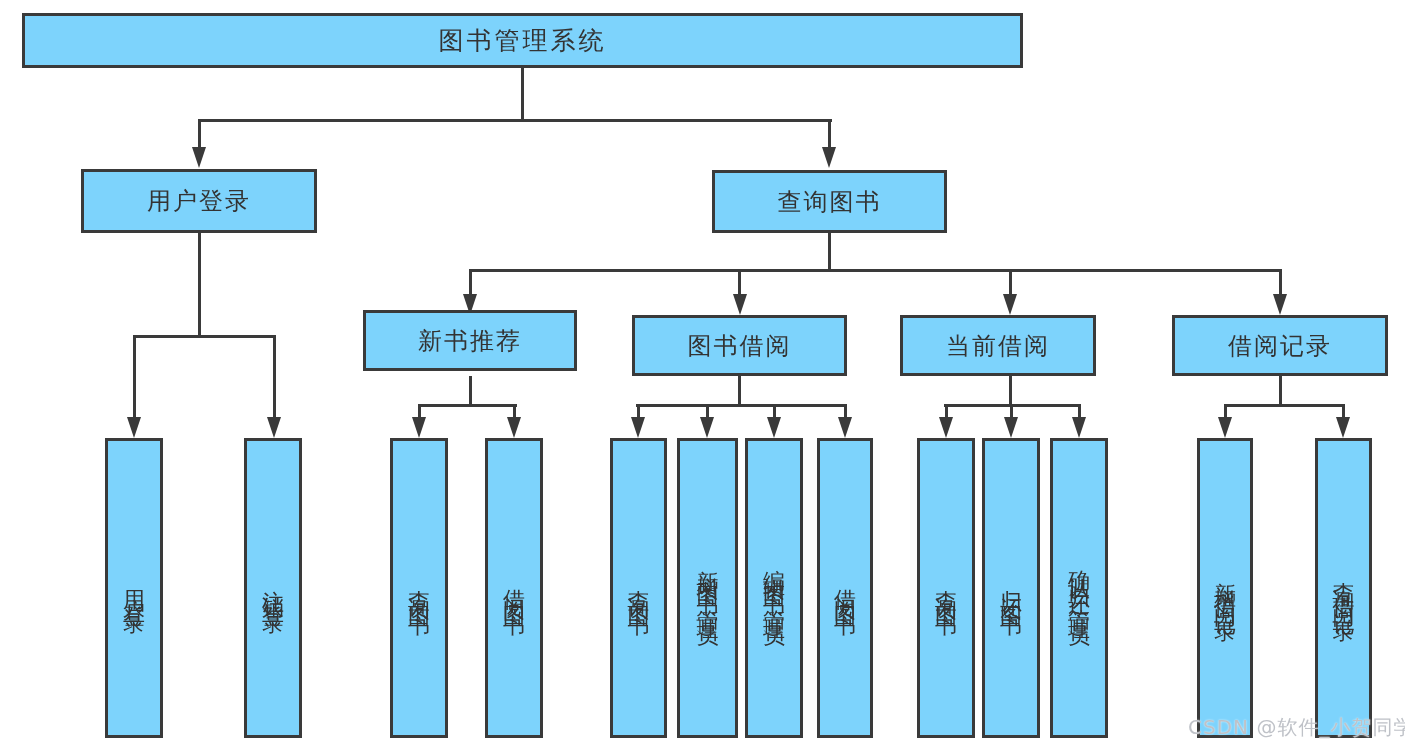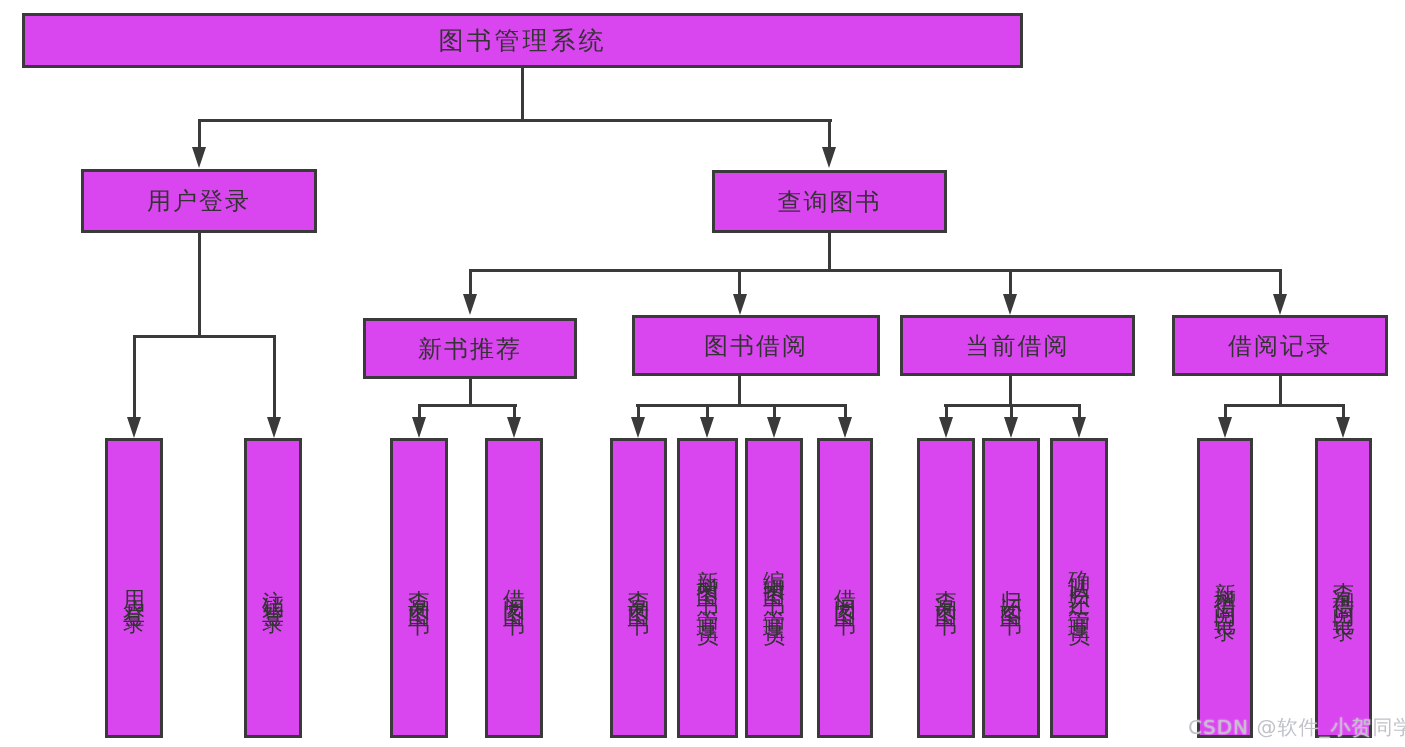--- a/index.html
+++ b/index.html
@@ -8,21 +8,21 @@
     width: 1405px;
     height: 747px;
     background: var(--bg, #ffffff);
     font-family: "DejaVu Sans", sans-serif;
     overflow: hidden;
   }
   .node {
     position: absolute;
     box-sizing: border-box;
     border: 3px solid var(--line, #3a3a3a);
-    background: #d946ef;
+    background: #7dd3fc;
     display: flex;
     align-items: center;
     justify-content: center;
     color: var(--text, #333333);
   }
   .node-label {
     font-size: 24px;
     letter-spacing: 2px;
     white-space: nowrap;
   }
@@ -116,27 +116,27 @@
     <div class="arrowhead" style="left: 1336px; top: 417px;"></div>
     <div class="node lvl-root" style="left: 22px; top: 13px; width: 1001px; height: 55px;">
       <span class="node-label">图书管理系统</span>
     </div>
     <div class="node" style="left: 81px; top: 169px; width: 236px; height: 64px;">
       <span class="node-label">用户登录</span>
     </div>
     <div class="node" style="left: 712px; top: 170px; width: 235px; height: 63px;">
       <span class="node-label">查询图书</span>
     </div>
-    <div class="node" style="left: 363px; top: 318px; width: 214px; height: 61px;">
+    <div class="node" style="left: 363px; top: 310px; width: 214px; height: 61px;">
       <span class="node-label">新书推荐</span>
     </div>
-    <div class="node" style="left: 632px; top: 315px; width: 248px; height: 61px;">
+    <div class="node" style="left: 632px; top: 315px; width: 215px; height: 61px;">
       <span class="node-label">图书借阅</span>
     </div>
-    <div class="node" style="left: 900px; top: 315px; width: 235px; height: 61px;">
+    <div class="node" style="left: 900px; top: 315px; width: 196px; height: 61px;">
       <span class="node-label">当前借阅</span>
     </div>
     <div class="node" style="left: 1172px; top: 315px; width: 216px; height: 61px;">
       <span class="node-label">借阅记录</span>
     </div>
     <div class="node vertical" style="left: 105px; top: 438px; width: 58px; height: 300px;">
       <span class="node-label">用户登录</span>
     </div>
     <div class="node vertical" style="left: 244px; top: 438px; width: 58px; height: 300px;">
       <span class="node-label">注销登录</span>

